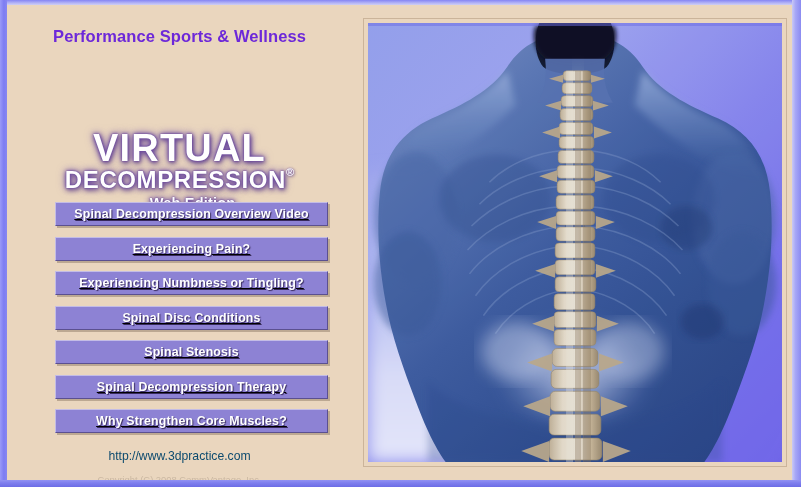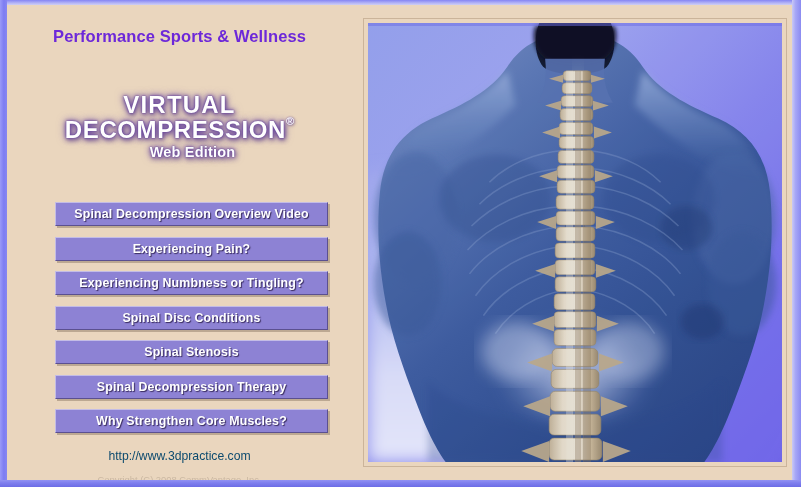--- a/index.html
+++ b/index.html
@@ -93,21 +93,21 @@
     font-weight: bold;
     line-height: 1.03;
     text-shadow:
       0 0 1px #5a3a8e,
       0 0 3px #6d4aa3,
       0 0 6px #7a58ad,
       1px 2px 5px rgba(70,40,110,0.85),
       0 0 10px rgba(120,90,170,0.6);
     white-space: nowrap;
   }
-  #title-line-1 { font-size: 24px; letter-spacing: 1.2px; }
+  #title-line-1 { font-size: 38px; letter-spacing: 1.2px; margin-top: 36px; }
   #title-line-2 {
     font-size: 24px;
     letter-spacing: 0.6px;
     position: relative;
     display: inline-block;
     text-align: center;
   }
   #title-reg-mark {
     font-size: 11px;
     vertical-align: super;
@@ -124,20 +124,21 @@
     margin-top: 3px;
     margin-left: 26px;
   }
 
   
   #menu-list {
     position: absolute;
     left: 48px;
     top: 197px;
     width: 273px;
+    text-decoration: underline;
   }
   .menu-button {
     position: relative;
     display: block;
     box-sizing: border-box;
     width: 273px;
     height: 24px;
     margin-bottom: 10.5px;
     background: #8d82d4;
     border-top: 1px solid #c3bce6;

